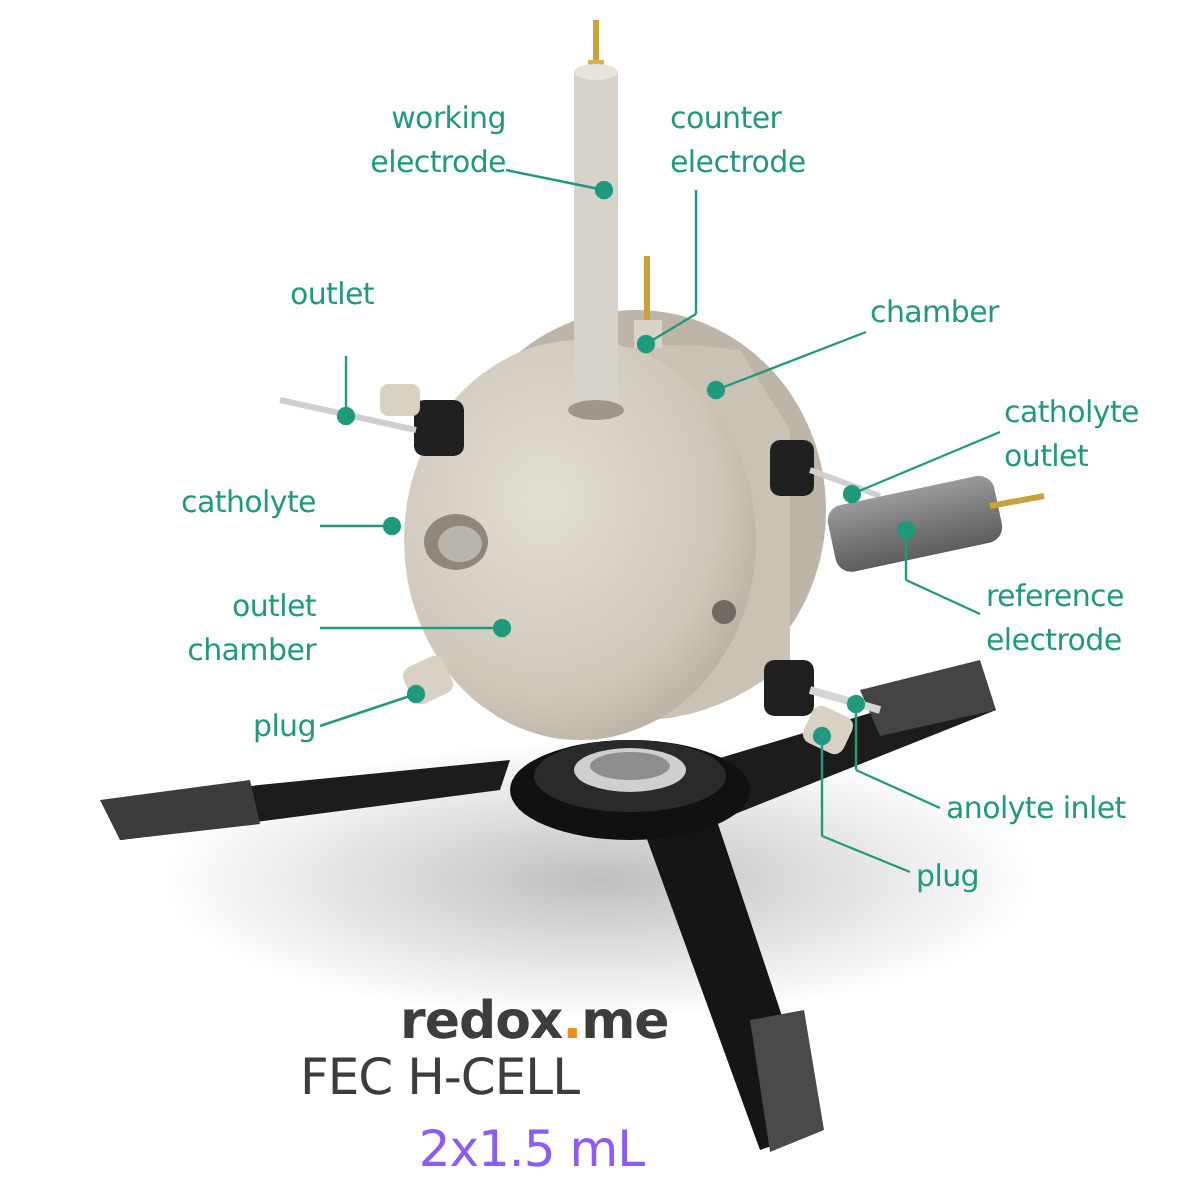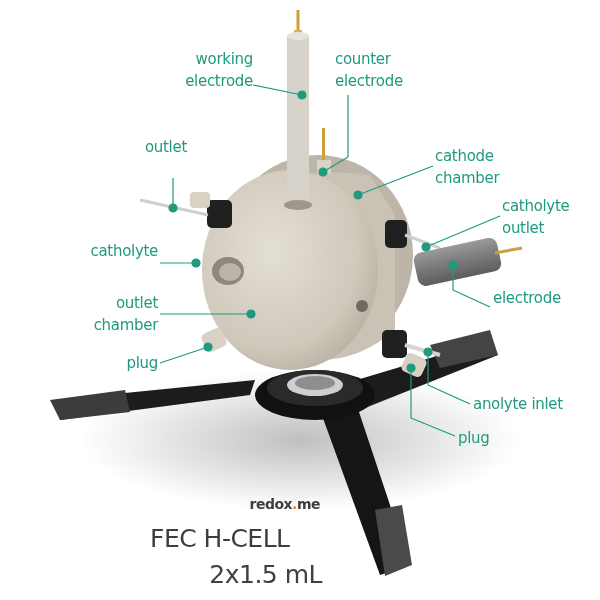--- a/index.html
+++ b/index.html
@@ -13,32 +13,32 @@
     position: absolute; color: #1f9a7e; font-size: 15px; line-height: 22px;
     font-family: "DejaVu Sans", sans-serif; letter-spacing: -0.3px;
     white-space: nowrap;
   }
   .label.right { text-align: right; }
   .label.left { text-align: left; }
   .label span { display: block; }
   svg.diagram { position: absolute; left: 0; top: 0; }
   .brand {
     position: absolute; left: 200px; top: 496px; width: 120px; text-align: right;
-    font-size: 14px; font-weight: bold; color: #3d3d3d; letter-spacing: -0.5px;
+    font-size: 26px; font-weight: bold; color: #3d3d3d; letter-spacing: -0.5px;
     font-family: "DejaVu Sans", sans-serif;
   }
   .brand .dot { color: #f08a1c; }
   .product {
     position: absolute; left: 150px; top: 524px; width: 172px; text-align: left;
     font-size: 25px; color: #3d3d3d; letter-spacing: -0.5px;
     font-family: "DejaVu Sans", sans-serif;
   }
   .volume {
     position: absolute; left: 180px; top: 560px; width: 142px; text-align: right;
-    font-size: 25px; color: #404040; letter-spacing: -0.5px;
+    font-size: 25px; color: #8b5cf6; letter-spacing: -0.5px;
     font-family: "DejaVu Sans", sans-serif;
   }
 </style>
 </head>
 <body>
 
 <div class="stage">
 
   <svg class="diagram" width="600" height="600" viewBox="0 0 600 600">
     <defs>
@@ -156,35 +156,35 @@
     <span>electrode</span>
   </div>
   <div class="label left" style="left:335px; top:48px;">
     <span>counter</span>
     <span>electrode</span>
   </div>
   <div class="label right" style="left:95px; top:136px; width:92px;">
     <span>outlet</span>
   </div>
   <div class="label left" style="left:435px; top:145px;">
-    <span>cathode</span>
     <span>chamber</span>
   </div>
   <div class="label left" style="left:502px; top:195px;">
     <span>catholyte</span>
     <span>outlet</span>
   </div>
   <div class="label right" style="left:50px; top:240px; width:108px;">
     <span>catholyte</span>
   </div>
   <div class="label right" style="left:58px; top:292px; width:100px;">
     <span>outlet</span>
     <span>chamber</span>
   </div>
   <div class="label left" style="left:493px; top:287px;">
+    <span>reference</span>
     <span>electrode</span>
   </div>
   <div class="label right" style="left:100px; top:352px; width:58px;">
     <span>plug</span>
   </div>
   <div class="label left" style="left:473px; top:393px;">
     <span>anolyte inlet</span>
   </div>
   <div class="label left" style="left:458px; top:427px;">
     <span>plug</span>

